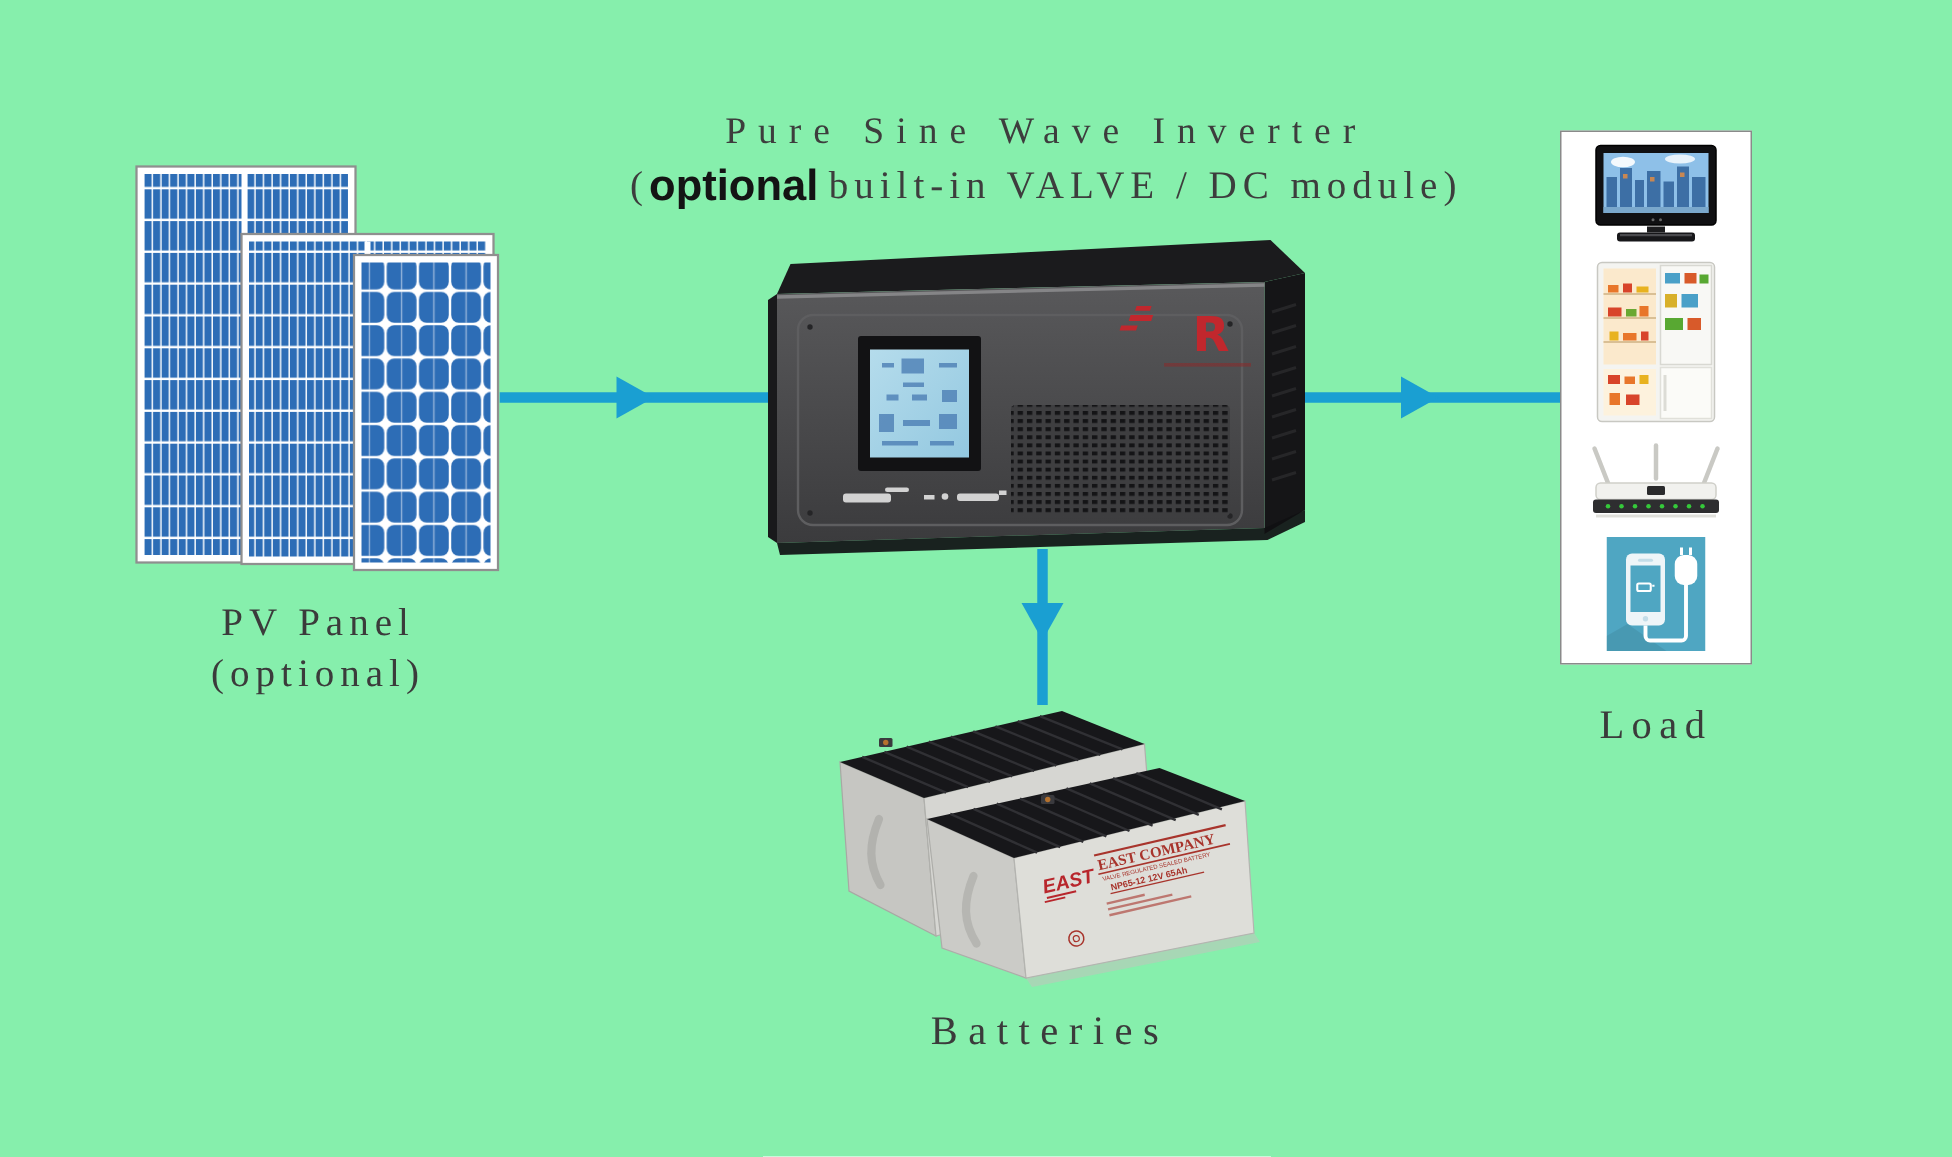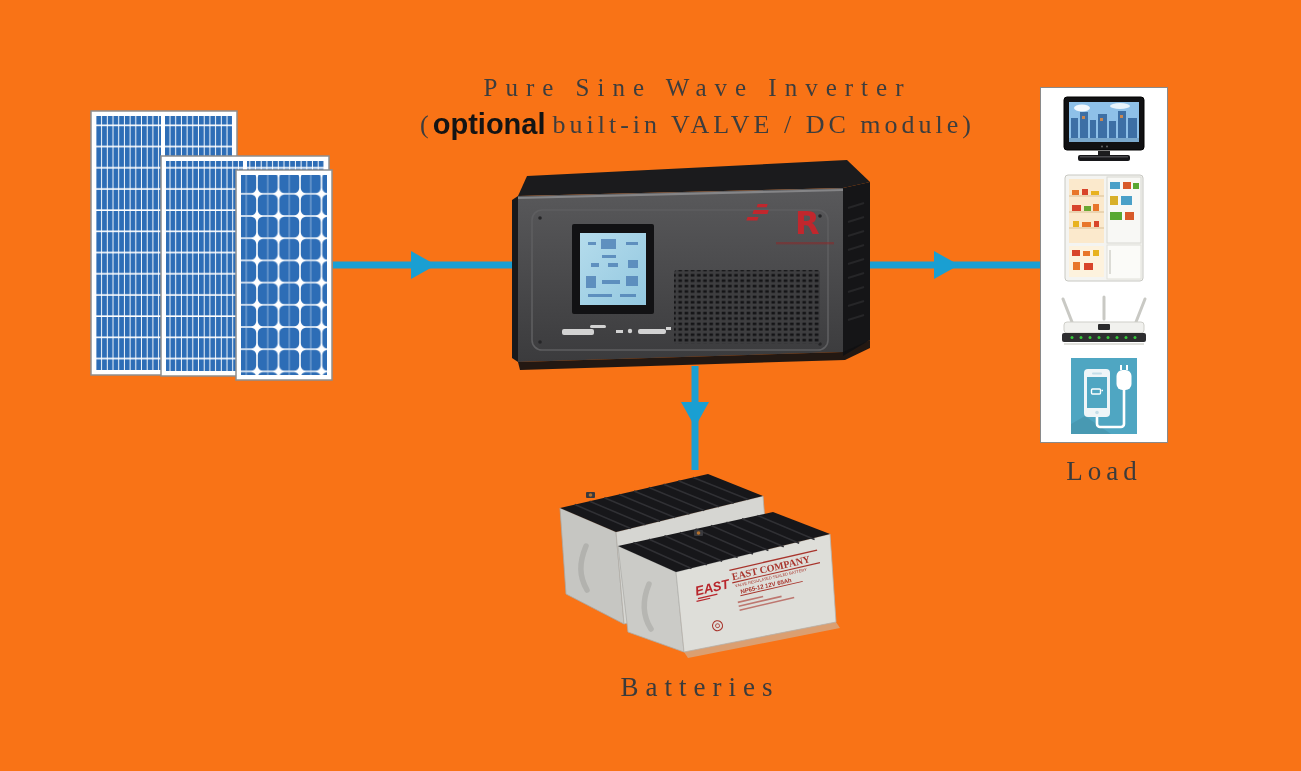--- a/index.html
+++ b/index.html
@@ -1,27 +1,27 @@
 <!DOCTYPE html>
 <html><head>
 <meta charset="utf-8">
 <style>
   html,body{margin:0;padding:0;background:#ffffff;}
   .canvas{
-    position:relative;width:1301px;height:771px;background:#f97316;overflow:hidden;
+    position:relative;width:1301px;height:771px;background:#86efac;overflow:hidden;
     font-family:"Liberation Serif","DejaVu Serif",serif;
   }
   .abs{position:absolute;}
   .label{color:#3b3b3b;text-align:center;}
   .title-line1{font-size:25px;letter-spacing:8px;color:#3d3d3d;white-space:nowrap;}
   .title-line2{font-size:26px;letter-spacing:4px;color:#3d3d3d;white-space:nowrap;margin-top:6px;}
   .title-bold{font-family:"Liberation Sans","DejaVu Sans",sans-serif;font-weight:700;font-size:29px;
               letter-spacing:0px;color:#141414;margin-right:7px;vertical-align:-1px;}
   .pv-label{font-size:26px;letter-spacing:4px;line-height:34px;}
-  .load-label{font-size:27px;letter-spacing:5px;}
+  .load-label{font-size:27px;letter-spacing:5px;margin-top:12px;}
   .batt-label{font-size:27px;letter-spacing:7px;margin-top:12px;}
   .load-box{
     border:1px solid #8a8a8a;background:#ffffff;
     display:flex;flex-direction:column;align-items:center;justify-content:space-between;
     padding:8px 0;box-sizing:border-box;
   }
 </style>
 </head>
 <body>
 
@@ -54,20 +54,24 @@
       <rect x="76" y="51" width="168" height="220" fill="#ffffff" stroke="#8f8f8f" stroke-width="1.5"></rect>
       <rect x="81" y="56" width="158" height="210" fill="url(#stripes)"></rect>
       <rect x="158" y="56" width="4" height="210" fill="#ffffff"></rect>
     </g>
     <g>
       <rect x="151" y="65" width="96" height="210" fill="#ffffff" stroke="#8f8f8f" stroke-width="1.5"></rect>
       <rect x="156" y="70" width="86" height="200" fill="url(#squares)"></rect>
     </g>
   </svg>
 
+  <div class="abs label pv-label" style="left:92px;top:398px;width:240px;">
+    <div>PV Panel</div>
+    <div>(optional)</div>
+  </div>
 
   <svg class="abs" style="left:333px;top:250px;" width="186" height="30" viewBox="0 0 186 30">
     <line x1="0" y1="15" x2="186" y2="15" stroke="#1a9fd2" stroke-width="7"></line>
     <polygon points="78,1 78,29 103,15" fill="#1a9fd2"></polygon>
   </svg>
 
   <svg class="abs" style="left:862px;top:250px;" width="178" height="30" viewBox="0 0 178 30">
     <line x1="0" y1="15" x2="178" y2="15" stroke="#1a9fd2" stroke-width="7"></line>
     <polygon points="72,1 72,29 97,15" fill="#1a9fd2"></polygon>
   </svg>

